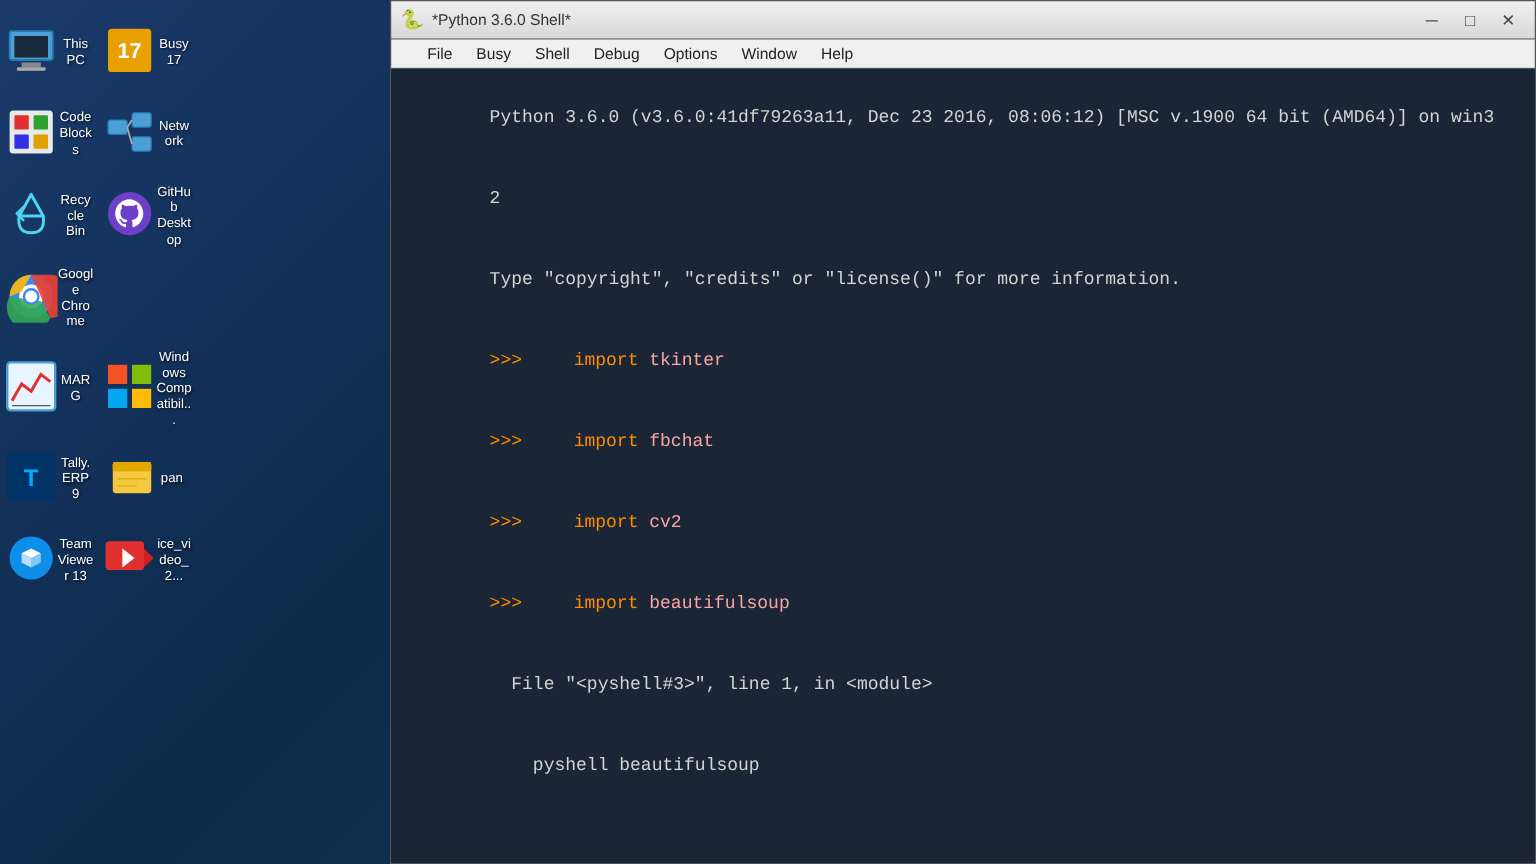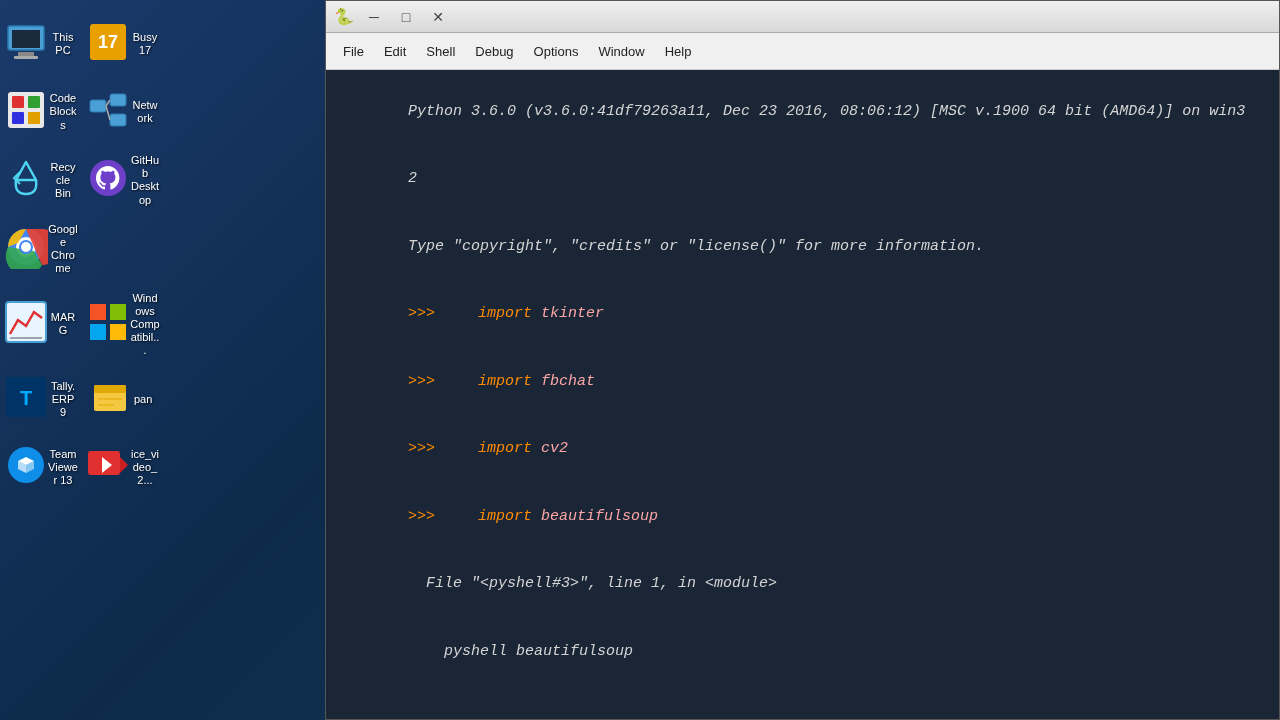--- a/index.html
+++ b/index.html
@@ -114,45 +114,44 @@
       justify-content: center;
       font-size: 14px;
       cursor: pointer;
       border: none;
       background: transparent;
       color: #444;
     }
 
     .window-menubar {
       background: #f0f0f0;
-      height: 37px;
+      height: 24px;
       display: flex;
       align-items: center;
-      padding: 0 7px;
+      padding: 0 20px;
       border-bottom: 1px solid #ccc;
       flex-shrink: 0;
     }
 
     .menu-item {
       padding: 2px 10px;
       font-size: 13px;
       color: #222;
       cursor: pointer;
       border-radius: 2px;
     }
 
     .window-content {
       flex: 1;
       background: #1a2535;
       padding: 8px 10px;
       font-family: 'Courier New', Courier, monospace;
       font-size: 15px;
       overflow: hidden;
       color: #d4d4d4;
-      font-style: italic;
     }
 
     .shell-line {
       line-height: 1.5;
       white-space: pre;
     }
 
     .shell-prompt {
       color: #ff8c00;
     }
@@ -348,30 +347,31 @@
         <span class="icon-label">ice_video_2...</span>
       </div>
     </div>
 
   </div>
 
   <div class="python-window">
 
     <div class="window-titlebar">
       <div class="window-icon">🐍</div>
+      <span class="window-title">*Python 3.6.0 Shell*</span>
       <div class="window-controls">
         <button class="win-btn minimize">─</button>
         <button class="win-btn maximize">□</button>
         <button class="win-btn close">✕</button>
       </div>
     </div>
 
     <div class="window-menubar">
       <span class="menu-item">File</span>
-      <span class="menu-item">Edit</span>
+      <span class="menu-item">Busy</span>
       <span class="menu-item">Shell</span>
       <span class="menu-item">Debug</span>
       <span class="menu-item">Options</span>
       <span class="menu-item">Window</span>
       <span class="menu-item">Help</span>
     </div>
 
     <div class="window-content">
       <div class="shell-line">
         <span>Python 3.6.0 (v3.6.0:41df79263a11, Dec 23 2016, 08:06:12) [MSC v.1900 64 bit (AMD64)] on win3</span>

